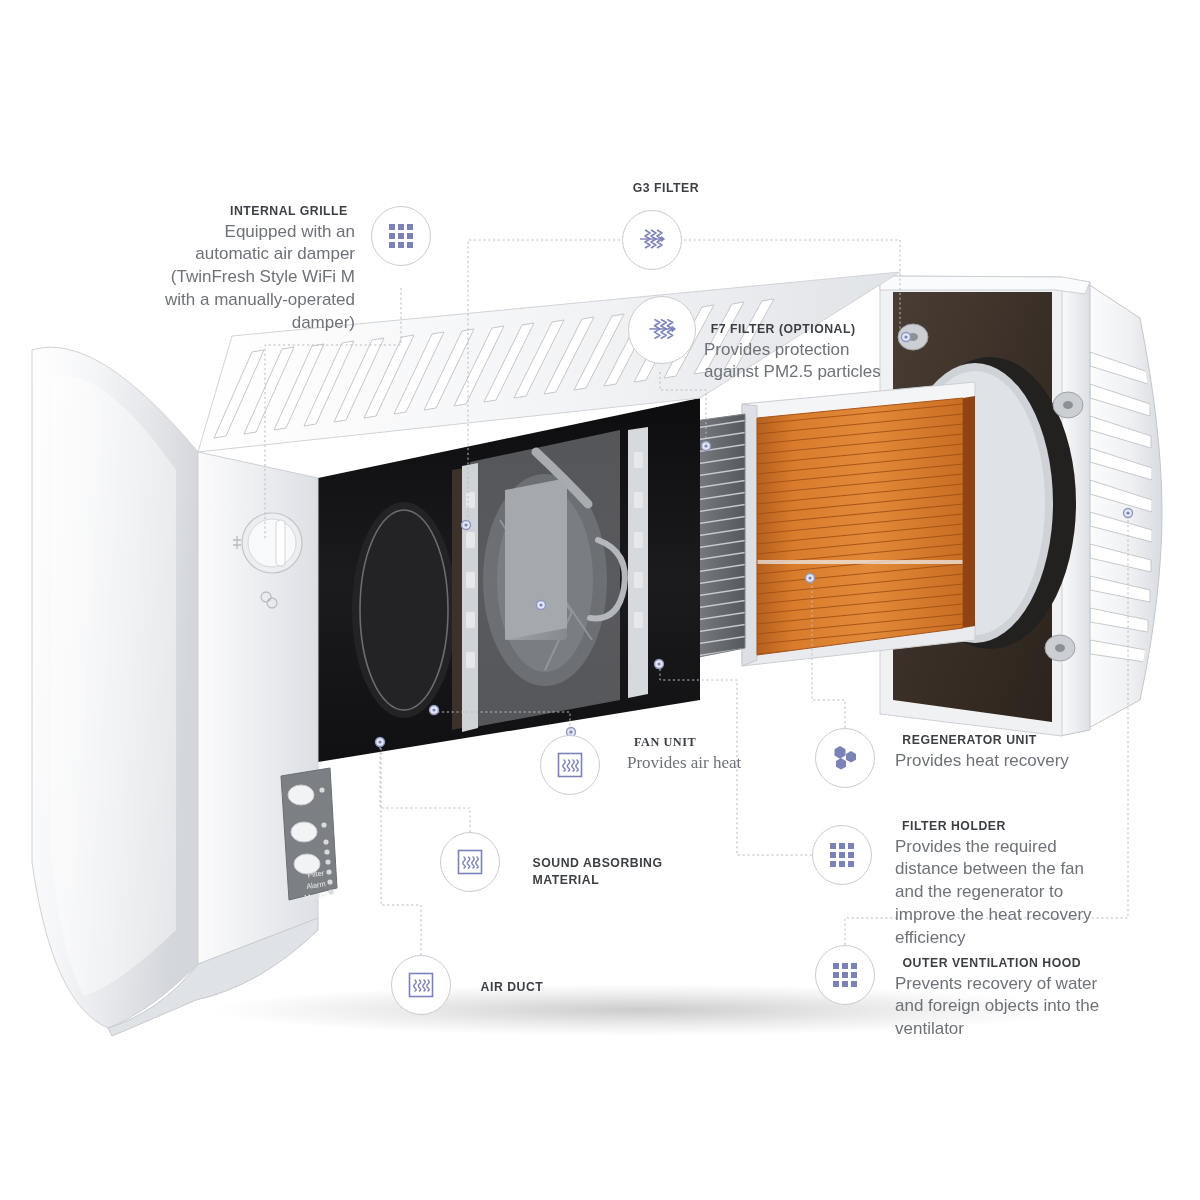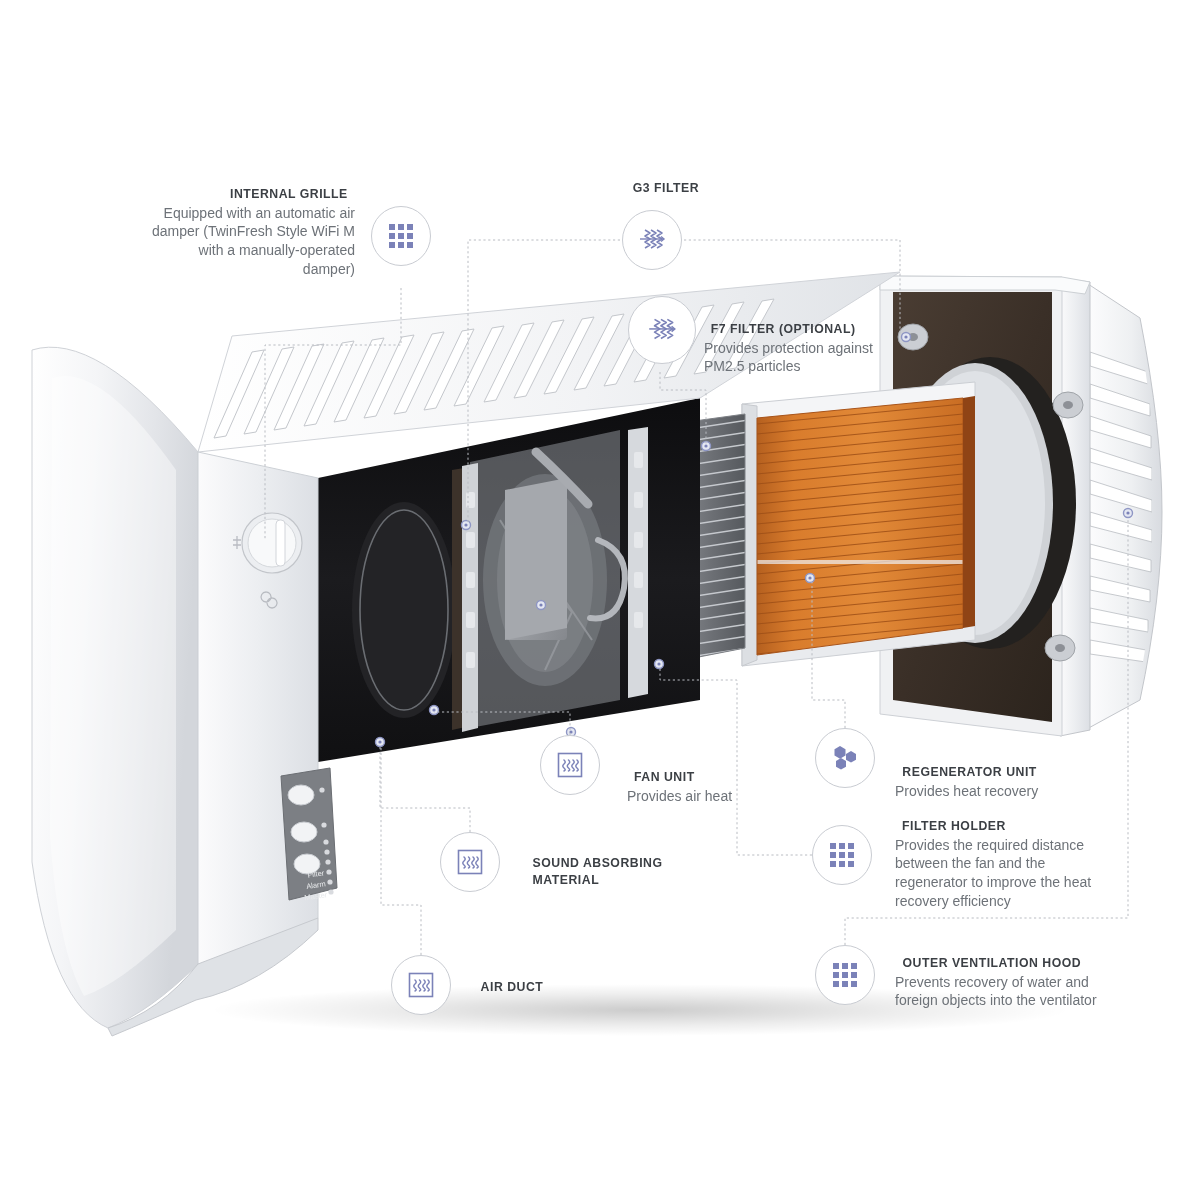--- a/index.html
+++ b/index.html
@@ -20,21 +20,21 @@
     letter-spacing:.55px;
     font-weight:700;
     color:#3b3f44;
     text-transform:uppercase;
     line-height:1.25;
     white-space:nowrap;
     transform:scaleX(.93);
   }
   .c-title.wrap{white-space:normal;}
   .c-body{
-    font-size:14px;
+    font-size:17px;
     color:#6d7278;
     line-height:1.34;
     margin-top:1px;
   }
   .ta-right{text-align:right;}
   .ta-left{text-align:left;}
 
   
   .bubble{
     position:absolute;
@@ -401,21 +401,21 @@
           <rect x="19" y="1" width="6" height="6"></rect>
         <rect x="1" y="10" width="6" height="6"></rect>
           <rect x="10" y="10" width="6" height="6"></rect>
           <rect x="19" y="10" width="6" height="6"></rect>
         <rect x="1" y="19" width="6" height="6"></rect>
           <rect x="10" y="19" width="6" height="6"></rect>
           <rect x="19" y="19" width="6" height="6"></rect>
       </g>
     </svg>
   </div>
-  <div class="callout ta-right" style="left:150px;top:186px;width:205px;">
+  <div class="callout ta-right" style="left:150px;top:203px;width:205px;">
     <div class="c-title">INTERNAL GRILLE</div>
     <div class="c-body">Equipped with an automatic air damper (TwinFresh Style WiFi M with a manually-operated damper)</div>
   </div>
 
   <div class="bubble" style="left:622px;top:210px;width:60px;height:60px;">
     <svg width="30" height="28" viewBox="0 0 30 28">
       <g fill="none" stroke="#7b82b8" stroke-width="1.5" stroke-linejoin="round">
         <path d="M8,4 L13,7 L8,10 L13,13 L8,16 L13,19 L8,22"></path>
         <path d="M14,4 L19,7 L14,10 L19,13 L14,16 L19,19 L14,22"></path>
         <path d="M20,4 L25,7 L20,10 L25,13 L20,16 L25,19 L20,22"></path>
@@ -452,21 +452,21 @@
     <svg width="26" height="26" viewBox="0 0 26 26">
       <rect x="1.5" y="1.5" width="23" height="23" fill="none" stroke="#7b82b8" stroke-width="1.6"></rect>
       <g fill="none" stroke="#7b82b8" stroke-width="1.5" stroke-linecap="round">
         <path d="M7,8 q2.4,2 0,4 q-2.4,2 0,4 q2.4,2 0,3"></path>
         <path d="M11.5,8 q2.4,2 0,4 q-2.4,2 0,4 q2.4,2 0,3"></path>
         <path d="M16,8 q2.4,2 0,4 q-2.4,2 0,4 q2.4,2 0,3"></path>
         <path d="M20,8 q2.4,2 0,4 q-2.4,2 0,4 q2.4,2 0,3"></path>
       </g>
     </svg>
   </div>
-  <div class="callout ta-left" style="left:627px;top:769px;width:200px;">
+  <div class="callout ta-left" style="left:627px;top:734px;width:200px;font-family:Liberation Serif, serif;">
     <div class="c-title">FAN UNIT</div>
     <div class="c-body">Provides air heat</div>
   </div>
 
   <div class="bubble" style="left:440px;top:832px;width:60px;height:60px;">
     <svg width="26" height="26" viewBox="0 0 26 26">
       <rect x="1.5" y="1.5" width="23" height="23" fill="none" stroke="#7b82b8" stroke-width="1.6"></rect>
       <g fill="none" stroke="#7b82b8" stroke-width="1.5" stroke-linecap="round">
         <path d="M7,8 q2.4,2 0,4 q-2.4,2 0,4 q2.4,2 0,3"></path>
         <path d="M11.5,8 q2.4,2 0,4 q-2.4,2 0,4 q2.4,2 0,3"></path>
@@ -496,21 +496,21 @@
 
   <div class="bubble" style="left:815px;top:728px;width:60px;height:60px;">
     <svg width="28" height="28" viewBox="0 0 28 28">
       <g fill="#7b82b8">
         <polygon points="9,2 14.5,5.2 14.5,11.6 9,14.8 3.5,11.6 3.5,5.2"></polygon>
         <polygon points="20,7 25,9.9 25,15.7 20,18.6 15,15.7 15,9.9"></polygon>
         <polygon points="10,14 15,16.9 15,22.7 10,25.6 5,22.7 5,16.9"></polygon>
       </g>
     </svg>
   </div>
-  <div class="callout ta-left" style="left:895px;top:764px;width:210px;">
+  <div class="callout ta-left" style="left:895px;top:732px;width:210px;">
     <div class="c-title">REGENERATOR UNIT</div>
     <div class="c-body">Provides heat recovery</div>
   </div>
 
   <div class="bubble" style="left:812px;top:825px;width:60px;height:60px;">
     <svg width="26" height="26" viewBox="0 0 26 26">
       <g fill="#7b82b8">
         <rect x="1" y="1" width="6" height="6"></rect>
           <rect x="10" y="1" width="6" height="6"></rect>
           <rect x="19" y="1" width="6" height="6"></rect>

